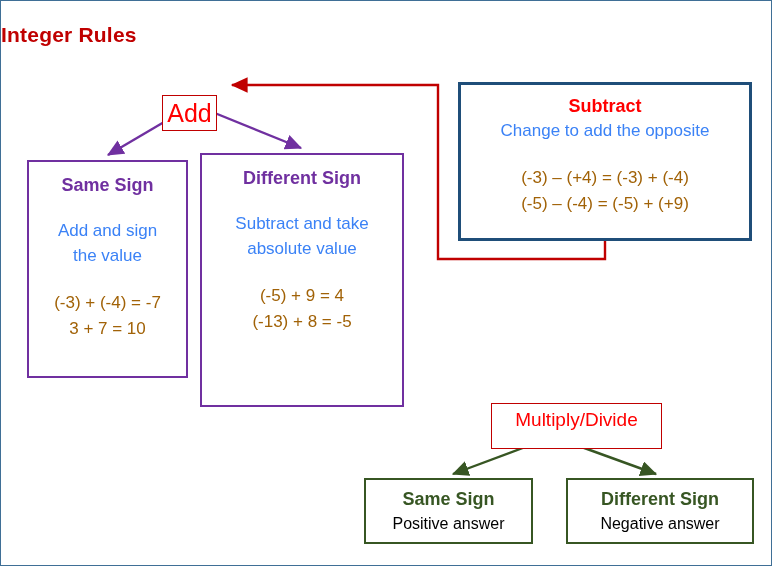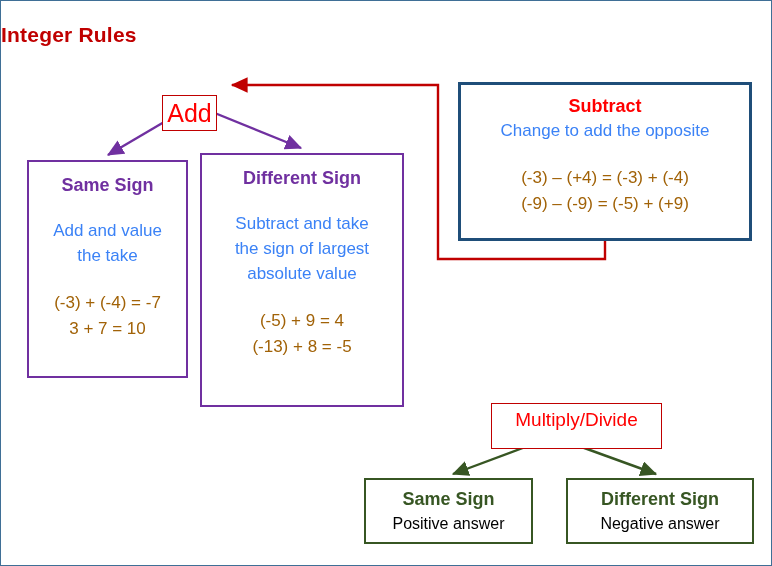--- a/index.html
+++ b/index.html
@@ -178,44 +178,43 @@
     <line x1="553" y1="436" x2="655" y2="473" stroke="#375623" stroke-width="2.4" marker-end="url(#arrow-green)"></line>
   </svg>
 
   <div class="node box-red" id="add-box">
     <span>Add</span>
   </div>
 
   <div class="node box-purple" id="same-sign-add">
     <div class="head-purple">Same Sign</div>
     <div class="gap-md"></div>
-    <div class="body-text">Add and value</div>
-    <div class="body-text">the take</div>
+    <div class="body-text">Add and sign</div>
+    <div class="body-text">the value</div>
     <div class="gap-md"></div>
     <div class="examples">(-3) + (-4) = -7</div>
     <div class="examples">3 + 7 = 10</div>
   </div>
 
   <div class="node box-purple" id="diff-sign-add">
     <div class="head-purple">Different Sign</div>
     <div class="gap-md"></div>
     <div class="body-text">Subtract and take</div>
-    <div class="body-text">the sign of largest</div>
     <div class="body-text">absolute value</div>
     <div class="gap-md"></div>
     <div class="examples">(-5) + 9 = 4</div>
     <div class="examples">(-13) + 8 = -5</div>
   </div>
 
   <div class="node" id="subtract-box">
     <div class="head-red">Subtract</div>
     <div class="body-text">Change to add the opposite</div>
     <div class="gap-md"></div>
     <div class="examples">(-3) – (+4) = (-3) + (-4)</div>
-    <div class="examples">(-9) – (-9) = (-5) + (+9)</div>
+    <div class="examples">(-5) – (-4) = (-5) + (+9)</div>
   </div>
 
   <div class="node box-red" id="muldiv-box">
     <span>Multiply/Divide</span>
   </div>
 
   <div class="node box-green" id="same-sign-mul">
     <div class="head-green">Same Sign</div>
     <div class="mini-body">Positive answer</div>
   </div>

